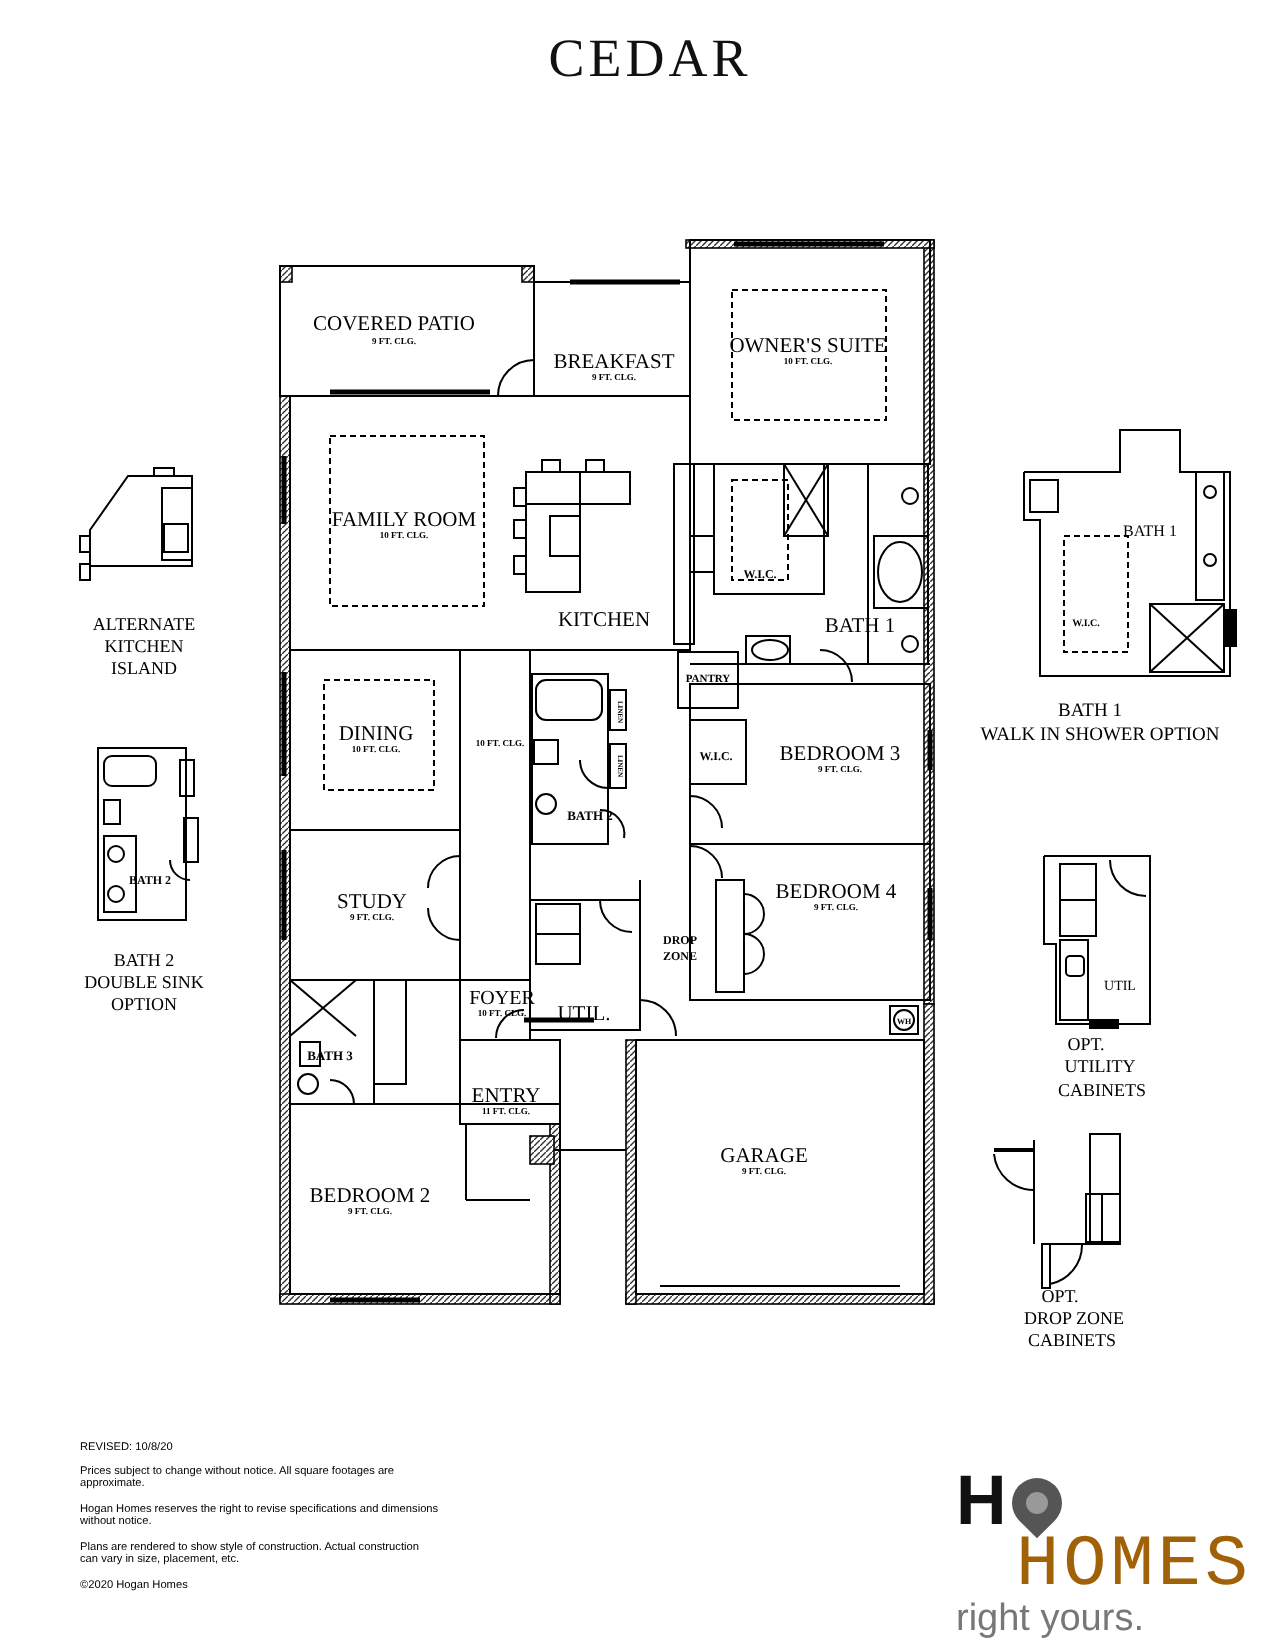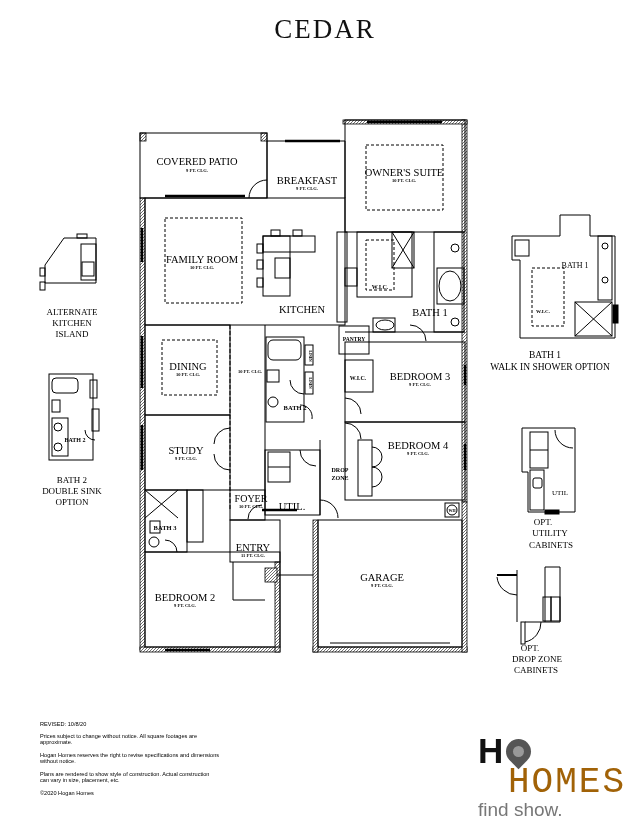--- a/index.html
+++ b/index.html
@@ -280,14 +280,14 @@
 <div class="note" style="top:752px">Hogan Homes reserves the right to revise specifications and dimensions without notice.</div>
 <div class="note" style="top:771px">Plans are rendered to show style of construction. Actual construction can vary in size, placement, etc.</div>
 <div class="note" style="top:790px">©2020 Hogan Homes</div>
 
 <div class="logo">
   <div class="l1">
     <span>H</span>
     <span class="pin"></span>
   </div>
   <div class="l2">HOMES</div>
-  <div class="l3">find show.</div>
+  <div class="l3">right yours.</div>
 </div>
 
 </body></html>

